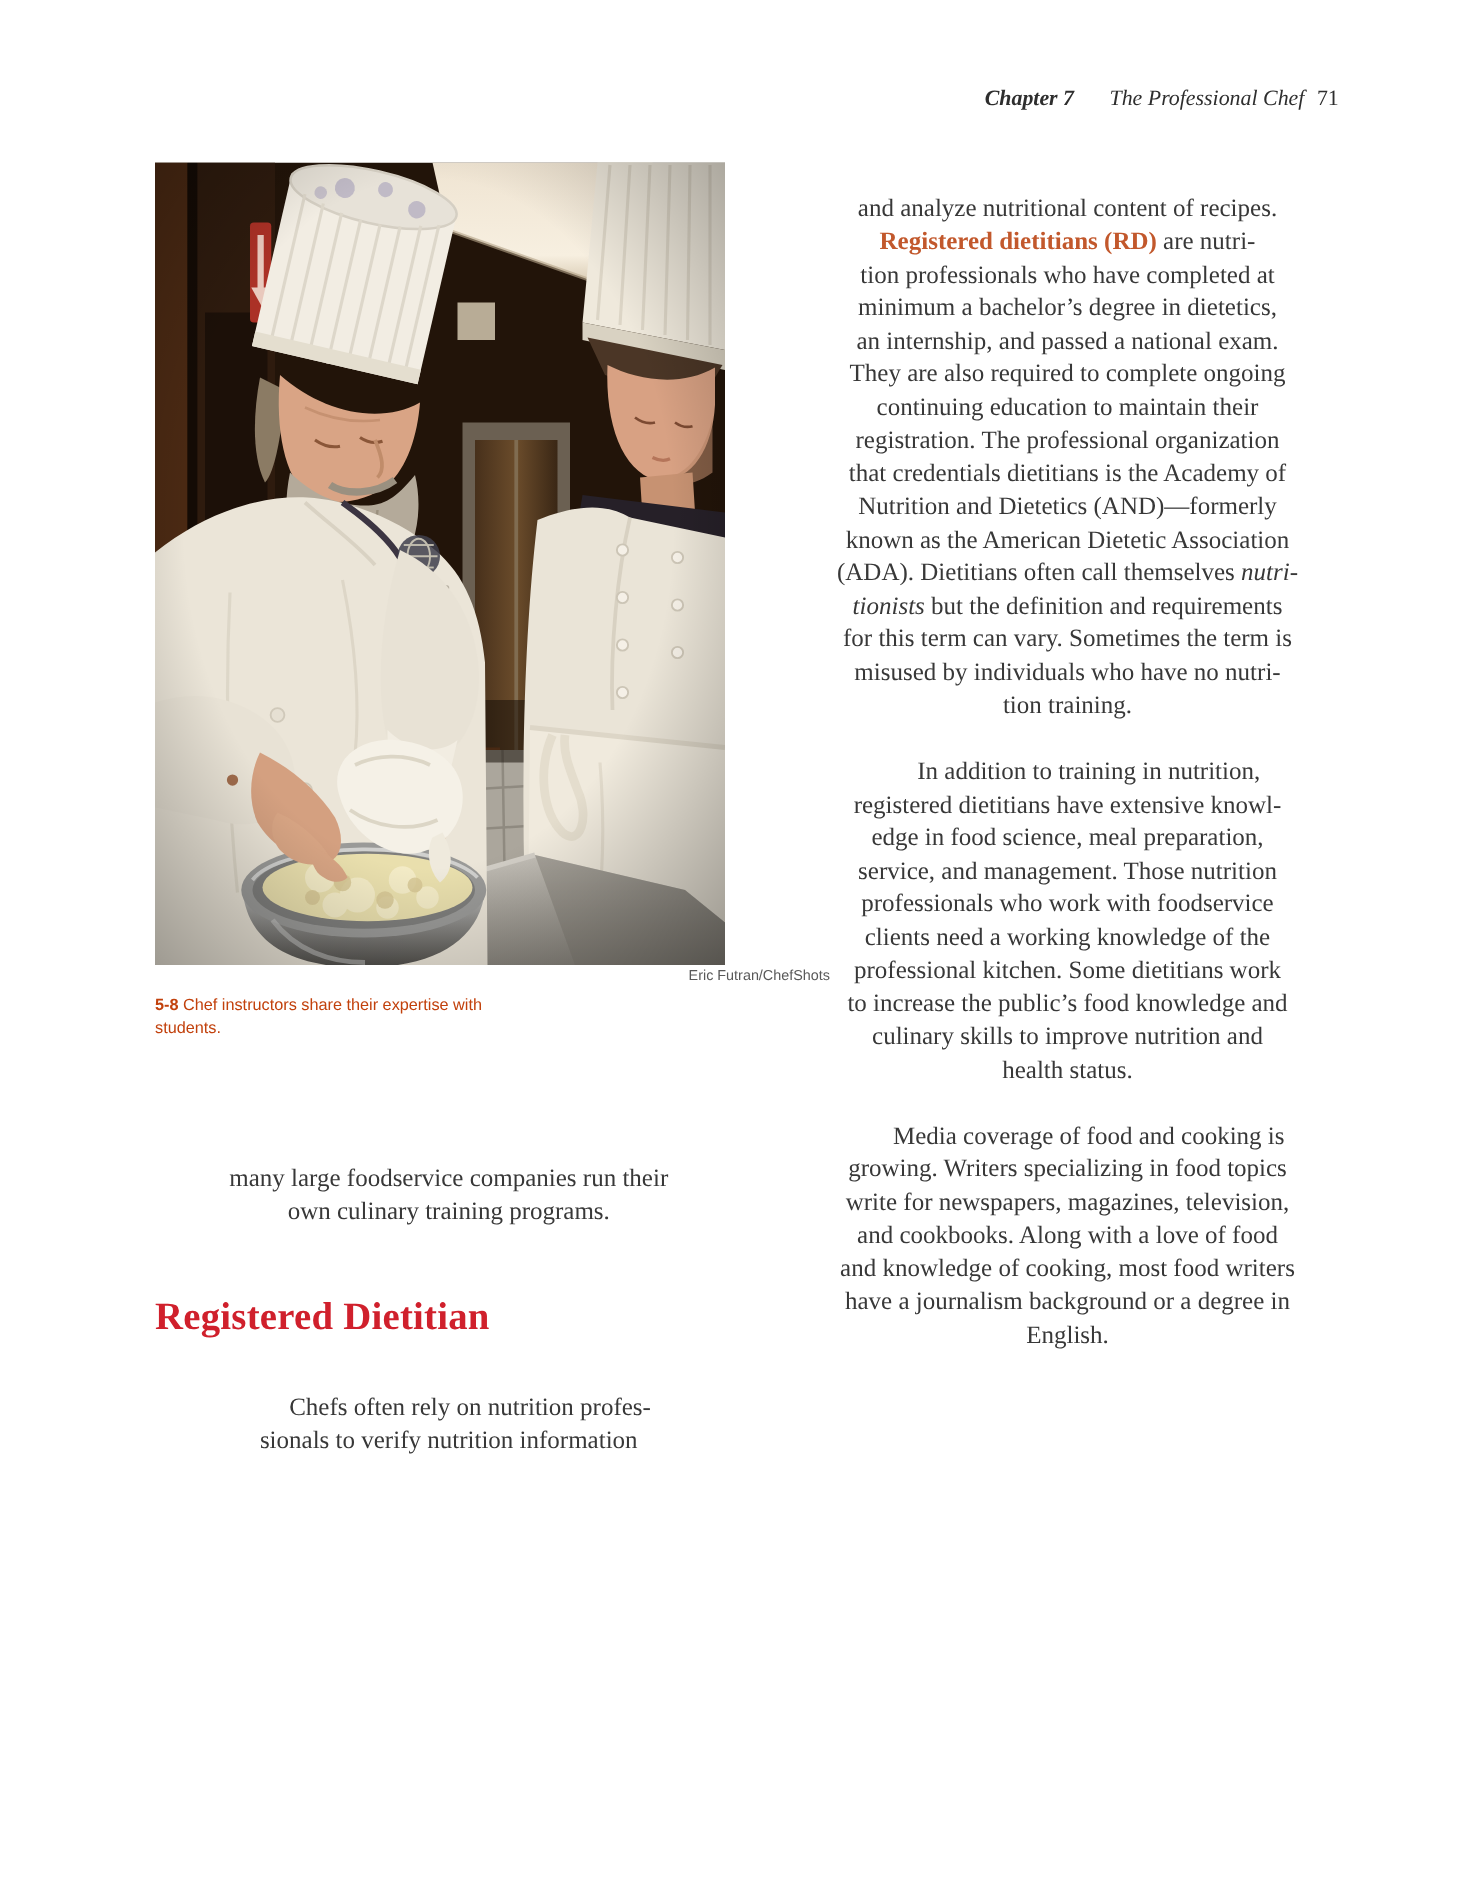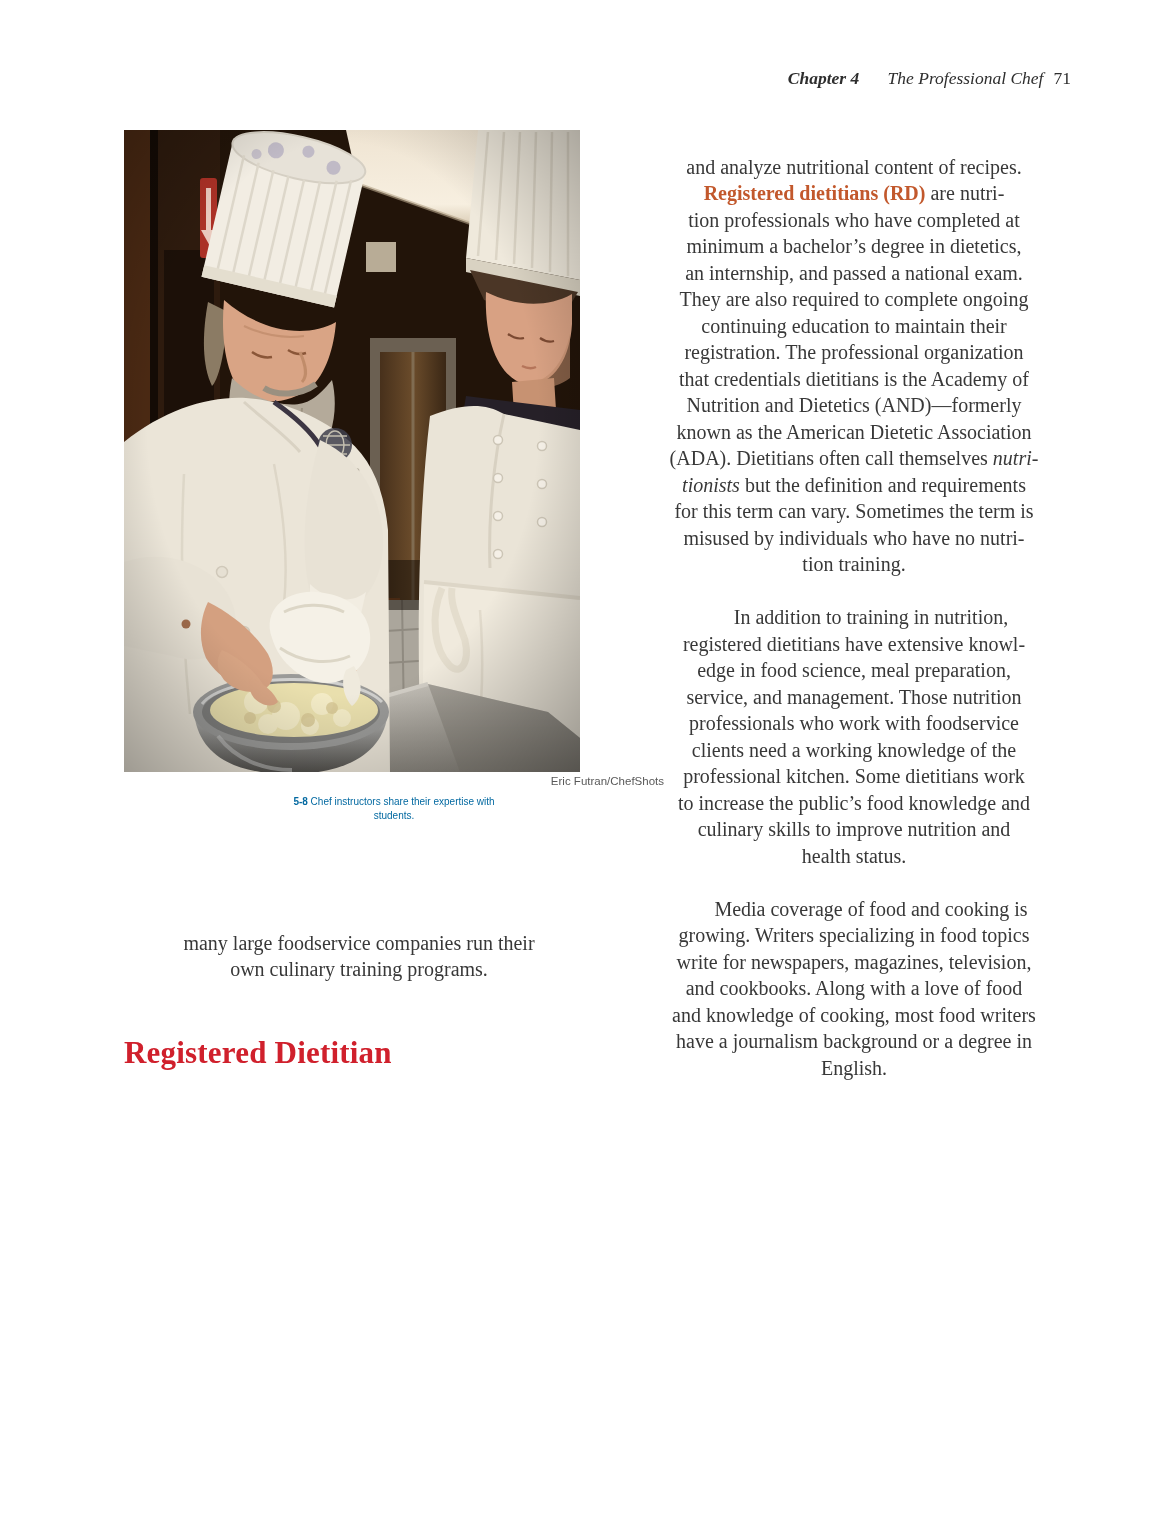--- a/index.html
+++ b/index.html
@@ -13,42 +13,42 @@
   .r-bi{font-weight:700;font-style:italic;}
   .r-i{font-style:italic;margin-left:24px;}
   .r-b{font-weight:700;}
   .r-pg{font-weight:400;margin-left:10px;}
 
   
   .figure{position:absolute;left:124px;top:130px;width:540px;}
   .figure svg{display:block;}
   .credit{margin-top:3px;font-family:"Liberation Sans",sans-serif;font-size:11.5px;
         color:#595959;text-align:right;}
-  .caption{margin-top:8px;font-family:"Liberation Sans",sans-serif;font-size:10px;
-        line-height:1.35;color:#0369a1;white-space:pre-line;text-align:center;}
+  .caption{margin-top:8px;font-family:"Liberation Sans",sans-serif;font-size:13px;
+        line-height:1.35;color:#c2410c;white-space:pre-line;}
 
   
   .col{position:absolute;font-size:20px;line-height:26.5px;white-space:pre-line;color:#383838;}
   .col-left{left:124px;top:903px;width:470px;}
   .col-right{left:619px;top:127px;width:470px;}
   .col p{margin:0;text-align:center;}
   .indent{text-indent:34px;}
   h2.section{font-size:31px;line-height:1.1;font-weight:700;color:#D0202C;
         margin:0;white-space:normal;letter-spacing:0.2px;}
   .col-left h2.section{margin:27px 0 16px 0;}
   .col-right h2.section{margin:28px 0 15px 0;}
   .r-term{font-weight:700;color:#C2582C;}
   .r-it{font-style:italic;}
 </style>
 </head>
 <body>
 
 <div class="page">
 
-  <div class="runninghead"><span class="r-bi">Chapter 4</span><span class="r-i"> The Professional Chef</span><span class="r-pg">71</span></div>
+  <div class="runninghead"><span class="r-bi">Chapter 7</span><span class="r-i"> The Professional Chef</span><span class="r-pg">71</span></div>
 
   <div class="figure">
     <svg width="456" height="642" viewBox="0 0 456 642" xmlns="http://www.w3.org/2000/svg">
       <defs>
         <linearGradient id="hoodG" x1="0" y1="0" x2="0" y2="1">
           <stop offset="0" stop-color="#efe4d2"></stop>
             <stop offset="0.7" stop-color="#f7efe0"></stop>
           <stop offset="1" stop-color="#cbbba0"></stop>
         </linearGradient>
         <linearGradient id="bowlG" x1="0" y1="0" x2="0" y2="1">
@@ -264,20 +264,22 @@
 
     <div class="credit">Eric Futran/ChefShots</div>
     <div class="caption"><span class="r-b">5-8</span><span> Chef instructors share their expertise with
 students.</span></div>
   </div>
 
   <div class="col col-left">
     <p>many large foodservice companies run their
 own culinary training programs.</p>
     <h2 class="section">Registered Dietitian</h2>
+    <p class="indent">Chefs often rely on nutrition profes-
+sionals to verify nutrition information</p>
   </div>
 
   <div class="col col-right">
     <p><span>and analyze nutritional content of recipes.
 </span><span class="r-term">Registered dietitians (RD)</span><span> are nutri-
 tion professionals who have completed at
 minimum a bachelor’s degree in dietetics,
 an internship, and passed a national exam.
 They are also required to complete ongoing
 continuing education to maintain their

